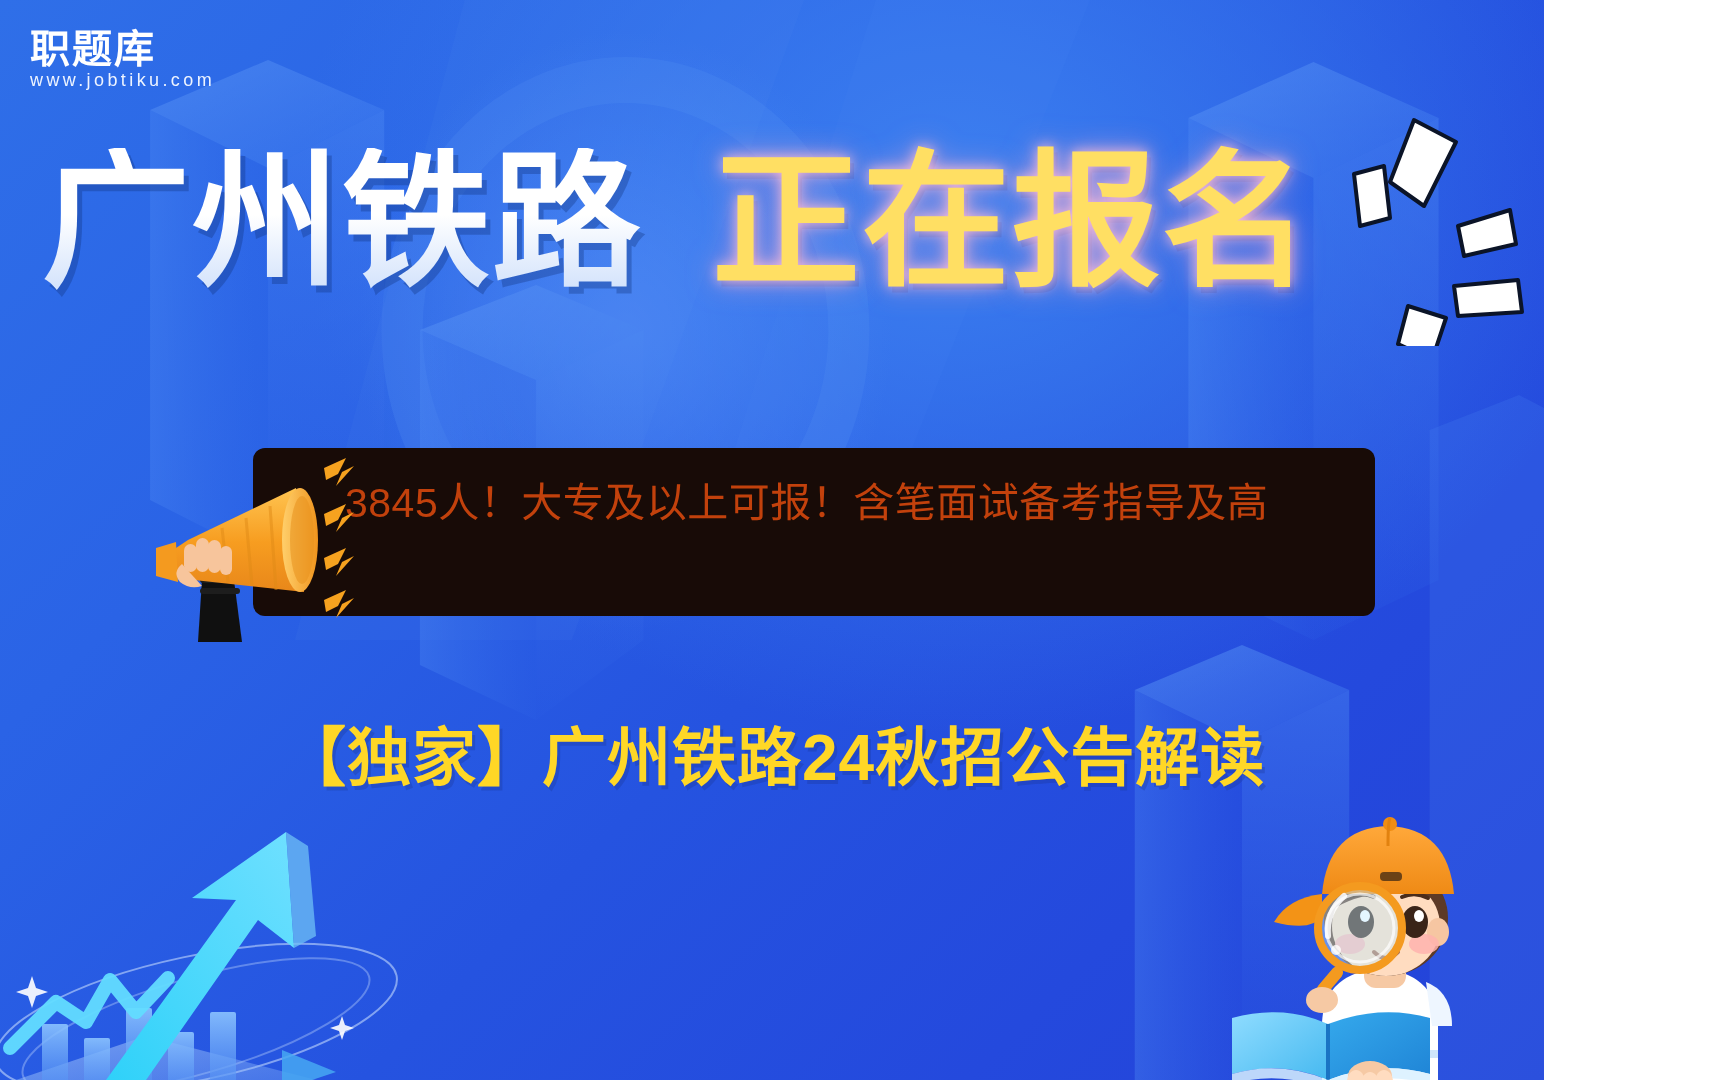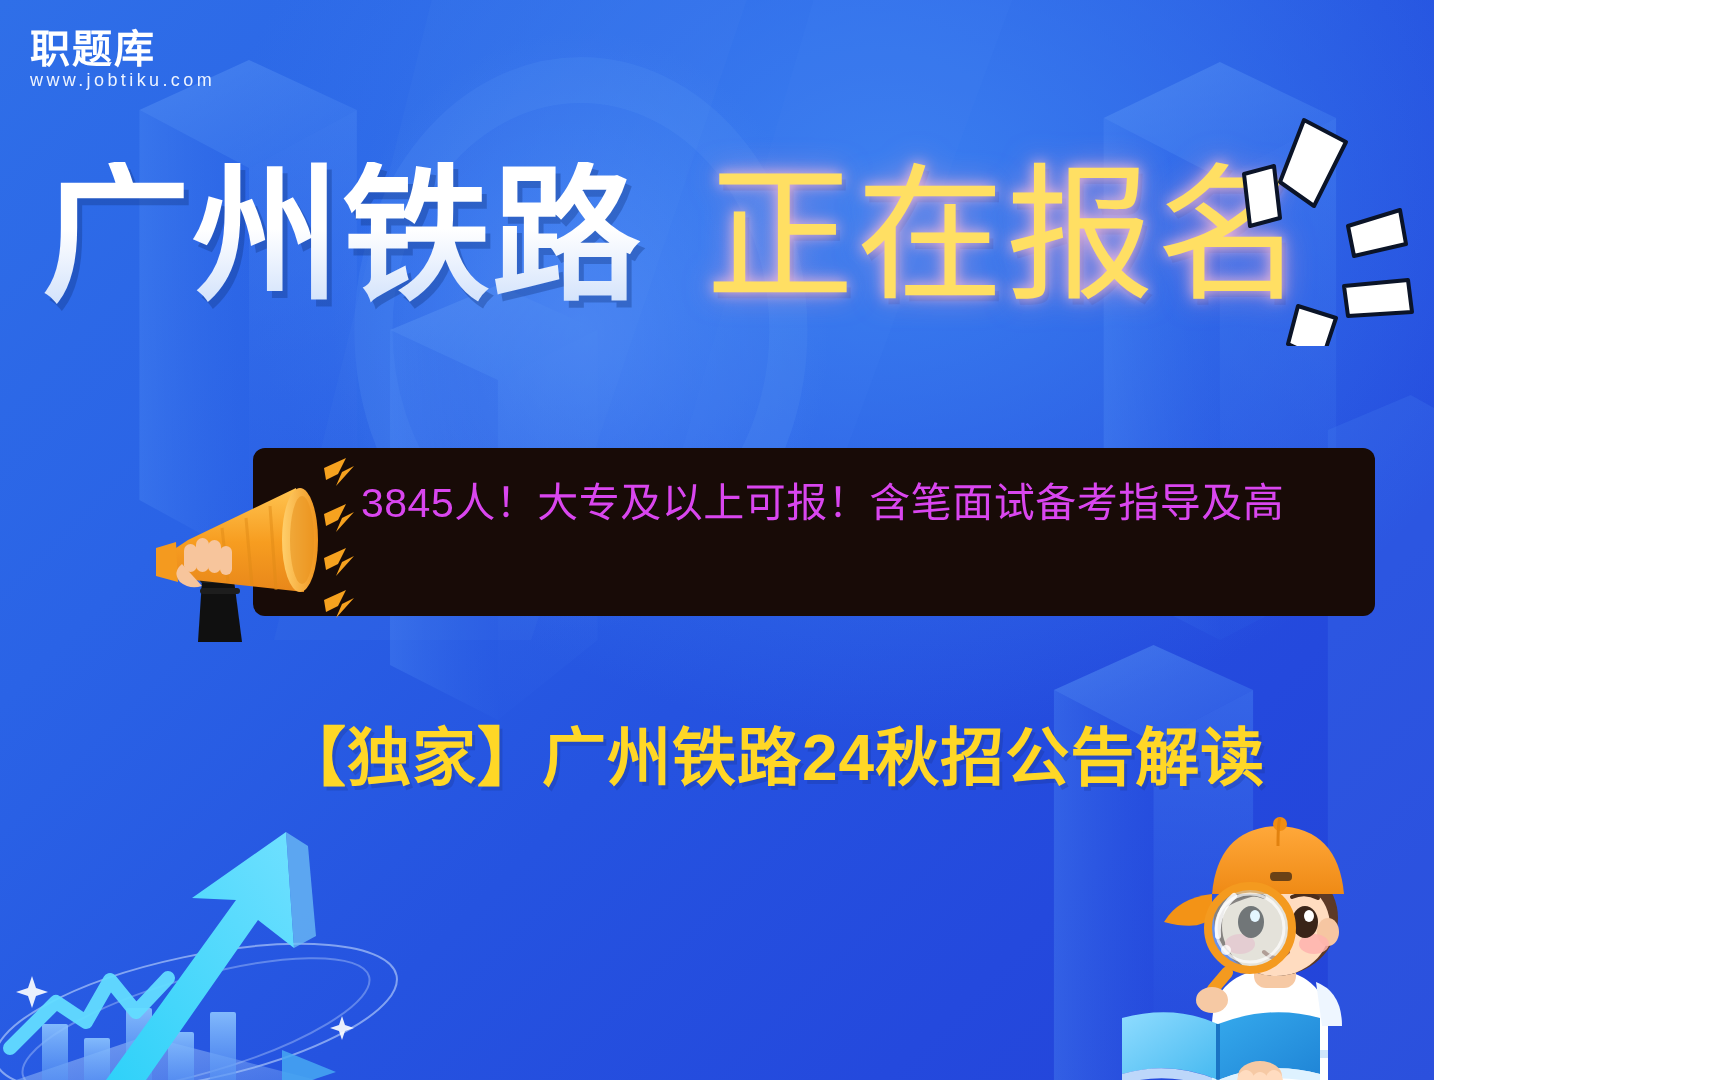--- a/index.html
+++ b/index.html
@@ -5,21 +5,21 @@
 <style>
   * { margin:0; padding:0; box-sizing:border-box; }
   html, body {
     width:1728px; height:1080px;
     overflow:hidden;
     font-family:"Liberation Sans","DejaVu Sans",sans-serif;
   }
 
   .poster{
     position:relative;
-    width:1434px; height:1080px;
+    width:1544px; height:1080px;
     overflow:hidden;
     background:
       radial-gradient(ellipse 1100px 900px at 62% 18%, #3b7ff0 0%, rgba(59,127,240,0) 60%),
       linear-gradient(135deg,#2f6fe8 0%,#2a63e6 28%,#2553e0 55%,#2449dd 78%,#2342d8 100%);
   }
 
   
   .bg-layer{ position:absolute; inset:0; overflow:hidden; }
   .bg-svg{ position:absolute; inset:0; width:100%; height:100%; }
 
@@ -32,69 +32,69 @@
     font-size:40px; font-weight:700; color:#ffffff;
     letter-spacing:2px; line-height:1.05;
   }
   .logo-url{
     font-size:18px; color:#eef4ff; letter-spacing:3.4px;
     font-weight:400;
   }
 
   
   .headline{
-    position:absolute; left:42px; top:162px;
+    position:absolute; left:42px; top:148px;
     z-index:20;
-    display:flex; align-items:flex-end; gap:64px;
+    display:flex; align-items:flex-end; gap:32px;
     white-space:nowrap;
   }
   .headline-white{
     font-size:148px; font-weight:900;
     letter-spacing:2px;
     line-height:1;
     background:linear-gradient(180deg,#ffffff 0%,#ffffff 45%,#cfe0fb 100%);
     -webkit-background-clip:text; background-clip:text;
     color:transparent;
     -webkit-text-fill-color:transparent;
     filter:drop-shadow(5px 7px 0 rgba(16,48,120,.33));
   }
   .headline-yellow{
-    font-size:148px; font-weight:400;
+    font-size:148px; font-weight:700;
     letter-spacing:2px;
     line-height:1;
     color:#ffdf63;
     text-shadow:
       0 0 14px rgba(255,190,215,.95),
       0 0 30px rgba(255,170,205,.65),
       4px 6px 0 rgba(40,60,150,.22);
+    margin-left: 38px;
   }
 
   
   .burst{ position:absolute; right:8px; top:96px; z-index:21; }
 
   
   .mega{ position:absolute; left:148px; top:452px; z-index:25; }
 
   
   .notice{
     position:absolute; left:253px; top:448px;
     width:1122px; height:168px;
     background:#180b07;
     border-radius:12px;
     z-index:22;
     padding:26px 28px 0 92px;
   }
   .notice-line{
-    color:#d946ef;
+    color:#c2410c;
     font-size:41px;
     line-height:59px;
     font-weight:400;
     letter-spacing:.5px;
     white-space:nowrap;
-    margin-left:16px;
   }
 
   
   .subtitle{
     position:absolute; left:238px; top:706px;
     z-index:24;
     font-size:64px; font-weight:900;
     color:#ffd726;
     letter-spacing:1px;
     white-space:nowrap;

